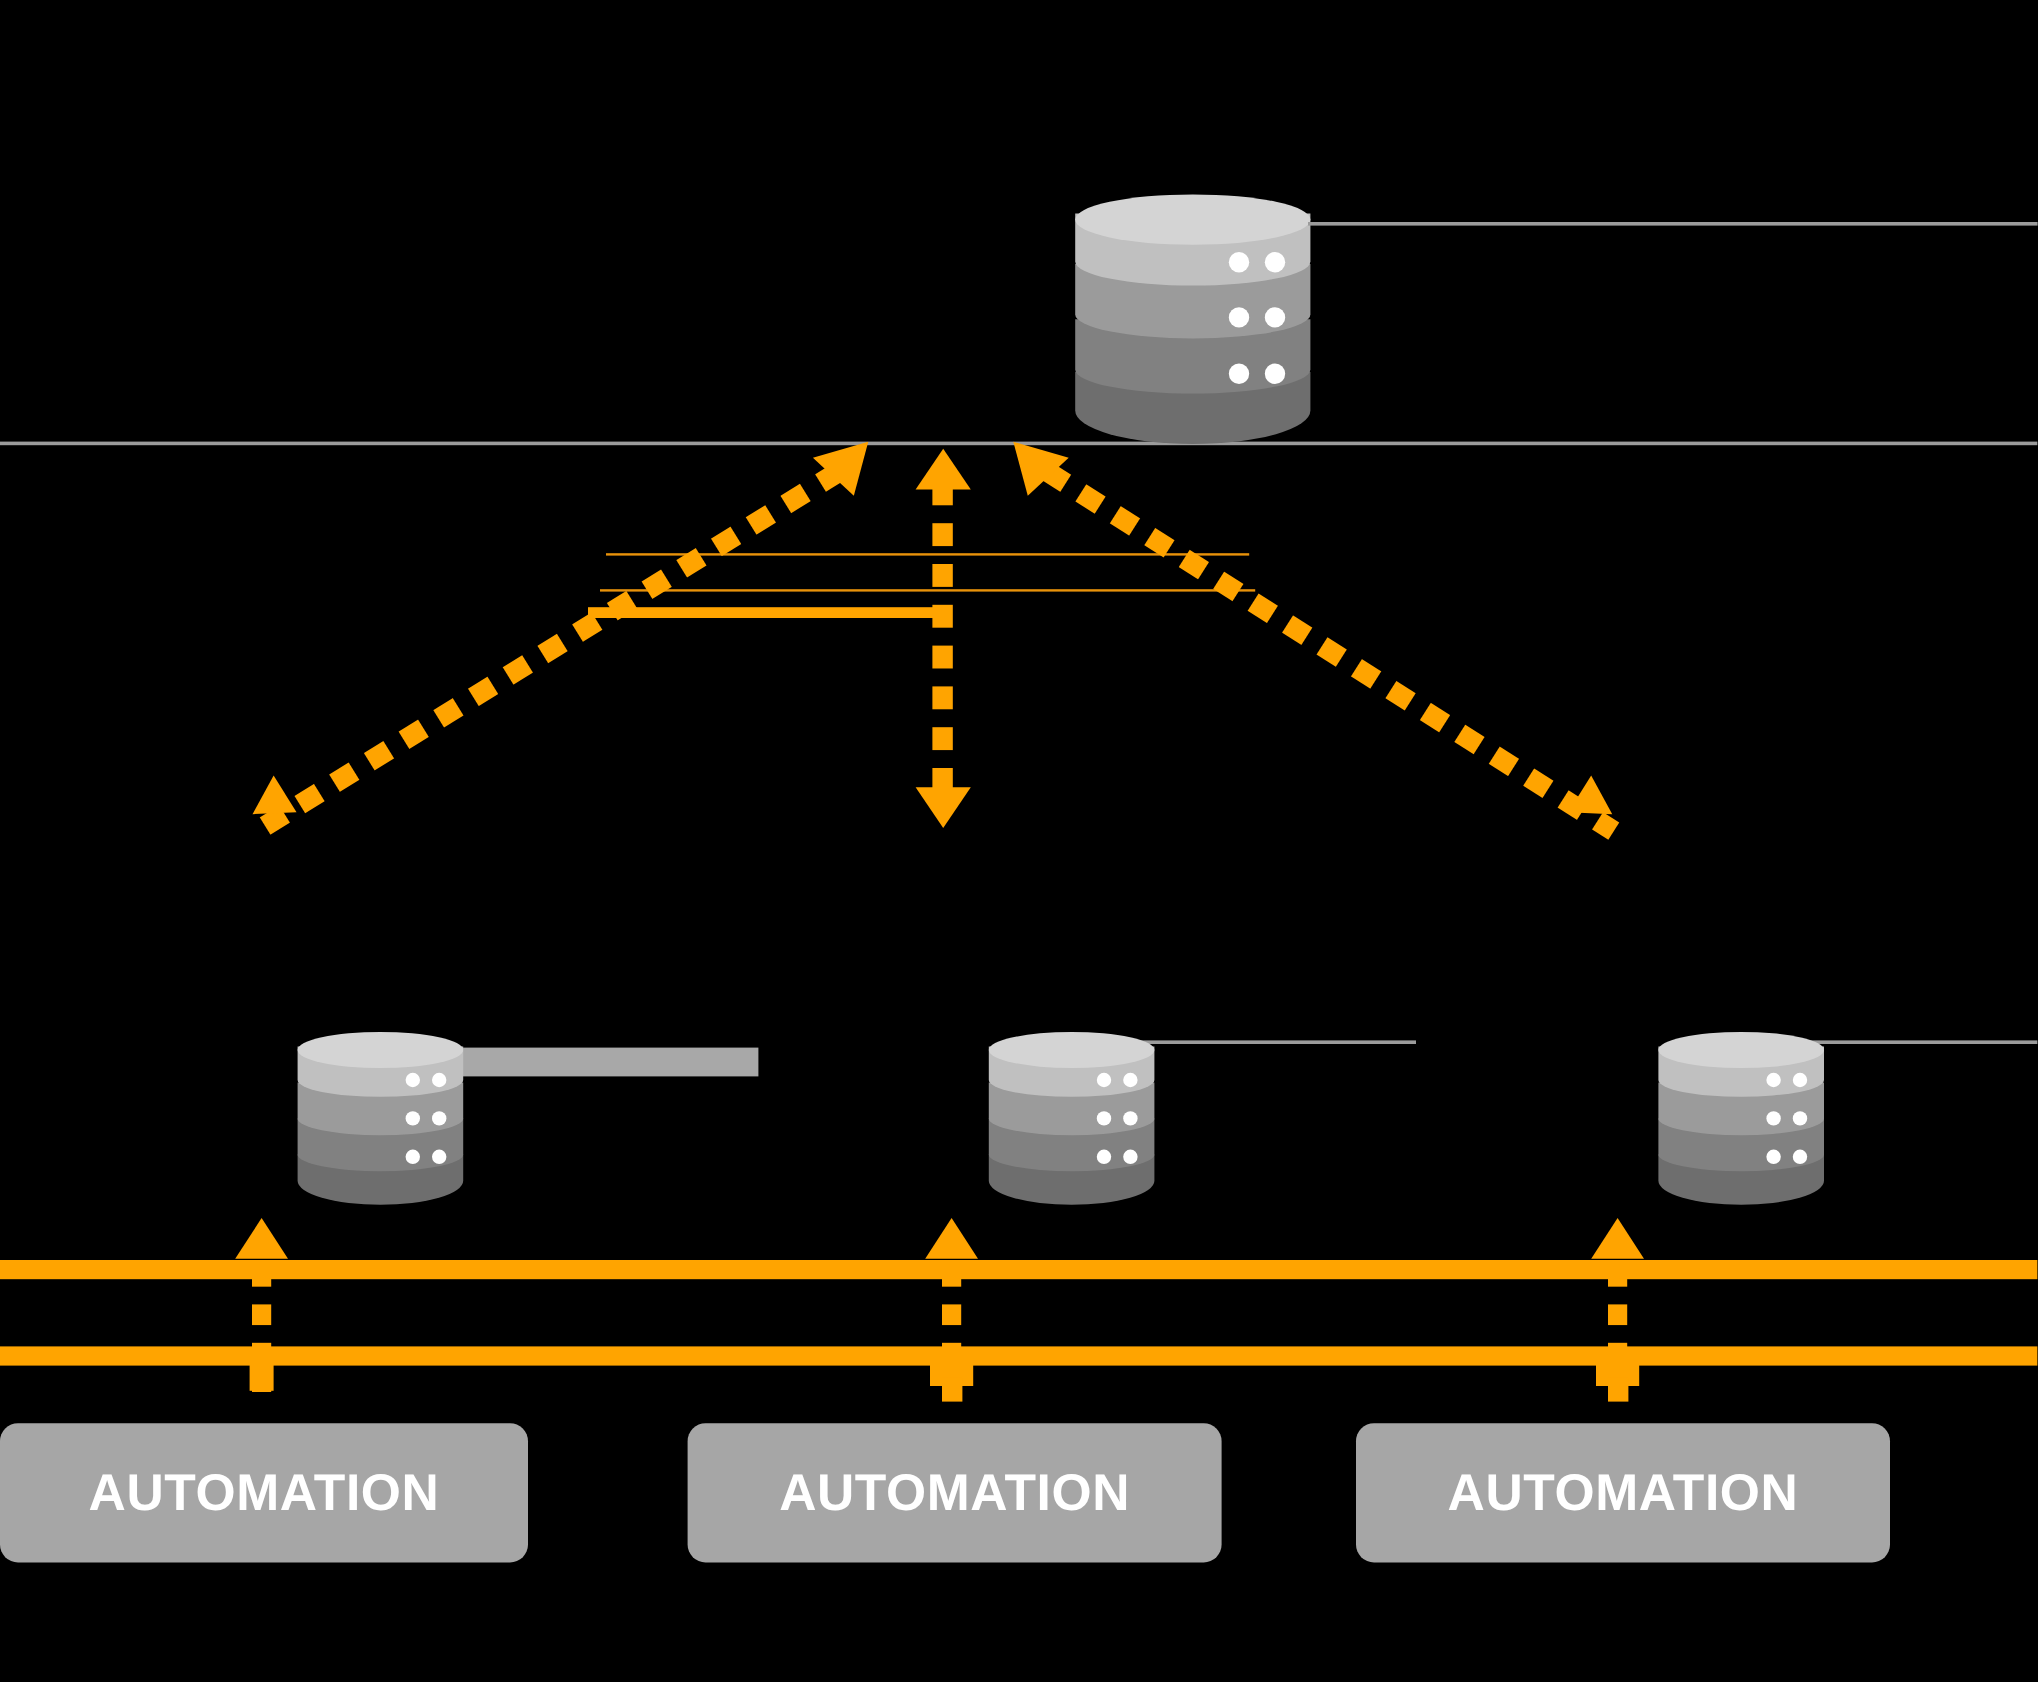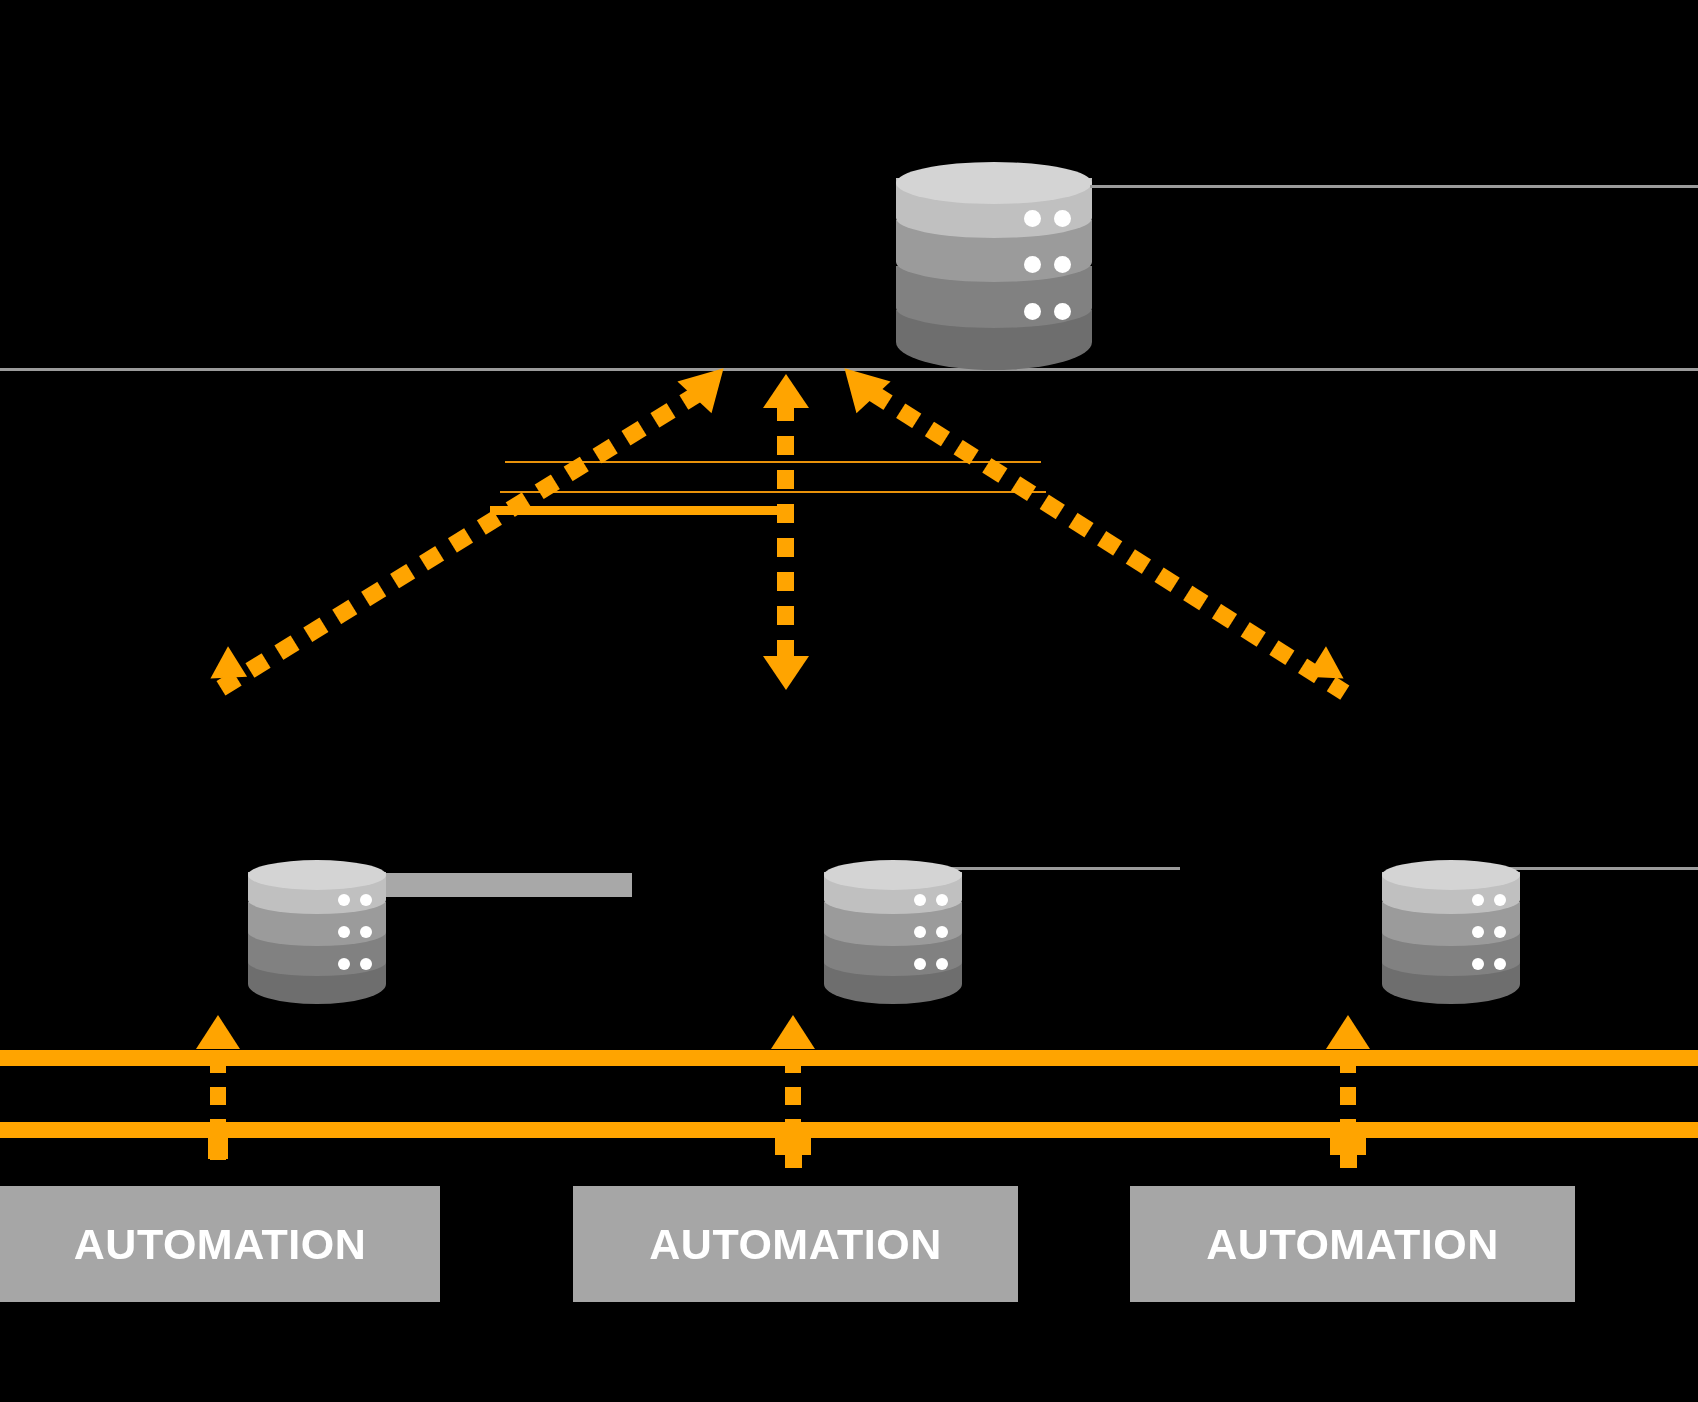--- a/index.html
+++ b/index.html
@@ -29,21 +29,21 @@
   .dash-diag{position:absolute;height:17px;transform-origin:0 50%;
           background-image:linear-gradient(90deg,#FFA400 0 55%,rgba(0,0,0,0) 55% 100%);
           background-size:34px 100%;}
   .arrow-up{position:absolute;width:0;height:0;border-left:23px solid transparent;
             border-right:23px solid transparent;border-bottom:34px solid #FFA400;}
   .arrow-down{position:absolute;width:0;height:0;border-left:23px solid transparent;
             border-right:23px solid transparent;border-top:34px solid #FFA400;}
   .arrow-tri{position:absolute;width:0;height:0;}
 
   
-  .auto-box{position:absolute;background:#a6a6a6;display:flex;align-items:center;justify-content:center;}
+  .auto-box{position:absolute;background:#a6a6a6;display:flex;align-items:center;justify-content:center;border-radius:15px;}
   .auto-box span{color:#fff;font-weight:bold;font-size:43px;letter-spacing:0.5px;font-family:"Liberation Sans",sans-serif;}
 
   .plug{position:absolute;background:#FFA400;}
 </style>
 </head>
 <body>
 
 <div id="stage">
 
   <div class="whiteline" style="left:0;top:368px;width:1698px;height:3px;background:#9b9b9b;"></div>

